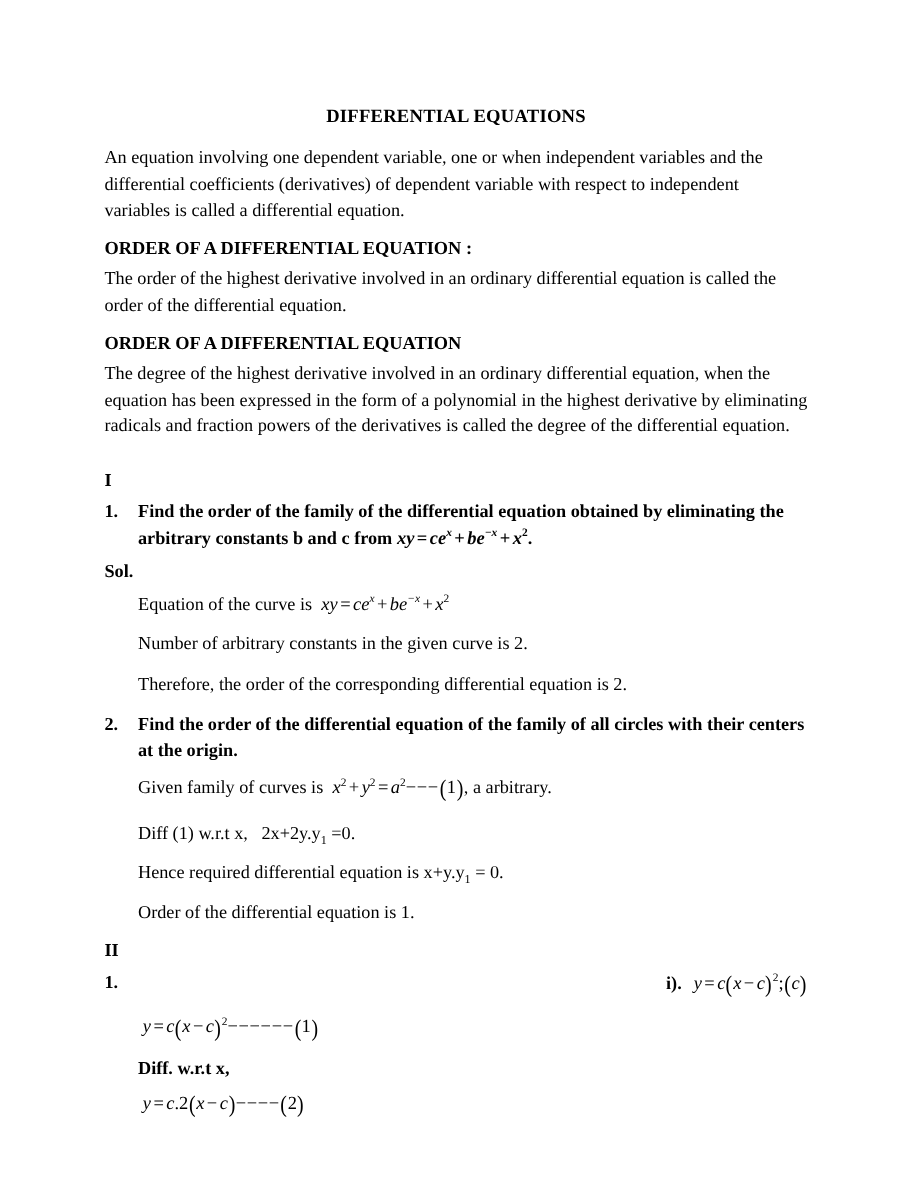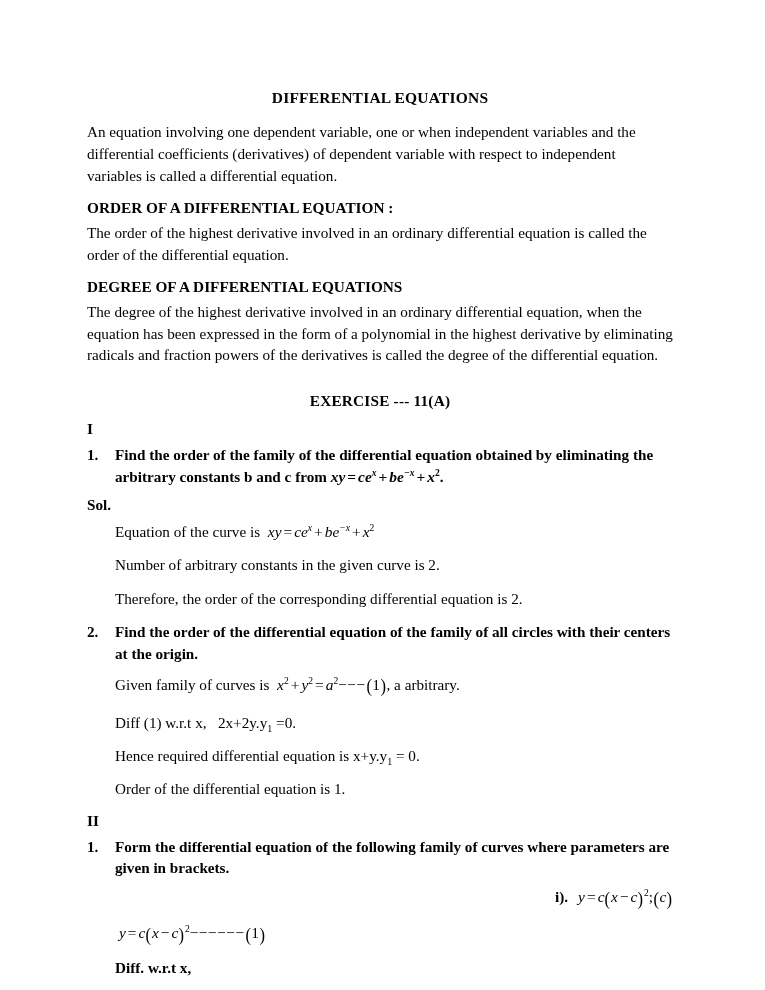--- a/index.html
+++ b/index.html
@@ -176,26 +176,25 @@
 
     <p class="body-text"> An equation involving one dependent variable, one or when independent variables and the differential coefficients (derivatives) of dependent variable with respect to independent variables is called a differential equation.</p>
 
     <div class="gap-sm"></div>
 
     <div class="section-head">ORDER OF A DIFFERENTIAL EQUATION :</div>
     <p class="body-text">The order of the highest derivative involved in an ordinary differential equation is called the order of the differential equation.</p>
 
     <div class="gap-sm"></div>
 
-    <div class="section-head">DEGREE OF A DIFFERENTIAL EQUATIONS</div>
+    <div class="section-head">ORDER OF A DIFFERENTIAL EQUATION</div>
     <p class="body-text">The degree of the highest derivative involved in an ordinary differential equation, when the equation has been expressed in the form of a polynomial in the highest derivative by eliminating radicals and fraction powers of the derivatives is called the degree of the differential equation.</p>
 
     <div class="gap-lg"></div>
 
-    <div class="exercise-title">EXERCISE --- 11(A)</div>
 
     <div class="roman-head">I</div>
 
     <div class="question">
       <span class="qnum">1.</span><span>Find the order of the family of the differential equation obtained by eliminating the arbitrary constants b and c from</span><span class="math">&nbsp;<span>x</span><span>y</span><span class="op">=</span><span>c</span><span>e</span><sup>x</sup><span class="op">+</span><span>b</span><span>e</span><sup>−x</sup><span class="op">+</span><span>x</span><sup class="up">2</sup></span><span>.</span>
     </div>
 
     <div class="sol-label">Sol.</div>
 
     <div class="sol-line">
@@ -220,21 +219,21 @@
 
     <div class="sol-line">
       <span class="inline-sub"><span>Hence required differential equation is x+y.y</span><sub>1</sub><span> = 0.</span></span>
     </div>
 
     <div class="sol-line">Order of the differential equation is 1.</div>
 
     <div class="roman-head">II</div>
 
     <div class="question">
-      <span class="qnum">1.</span><span>Form the differential equation of the following family of curves where parameters are given in brackets.</span>
+      <span class="qnum">1.</span>
     </div>
 
     <div class="sub-item">
       <span class="lbl">i).</span><span class="math"><span>y</span><span class="op">=</span><span>c</span><span class="bigparen">(</span><span>x</span><span class="op">−</span><span>c</span><span class="bigparen">)</span><sup class="up">2</sup><span class="paren">;</span><span class="bigparen">(</span><span>c</span><span class="bigparen">)</span></span>
     </div>
 
     <div class="eq-line deep">
       <span class="math"><span>y</span><span class="op">=</span><span>c</span><span class="bigparen">(</span><span>x</span><span class="op">−</span><span>c</span><span class="bigparen">)</span><sup class="up">2</sup><span class="dash">−−−−−−</span><span class="bigparen">(</span><span class="num">1</span><span class="bigparen">)</span></span>
     </div>
 

